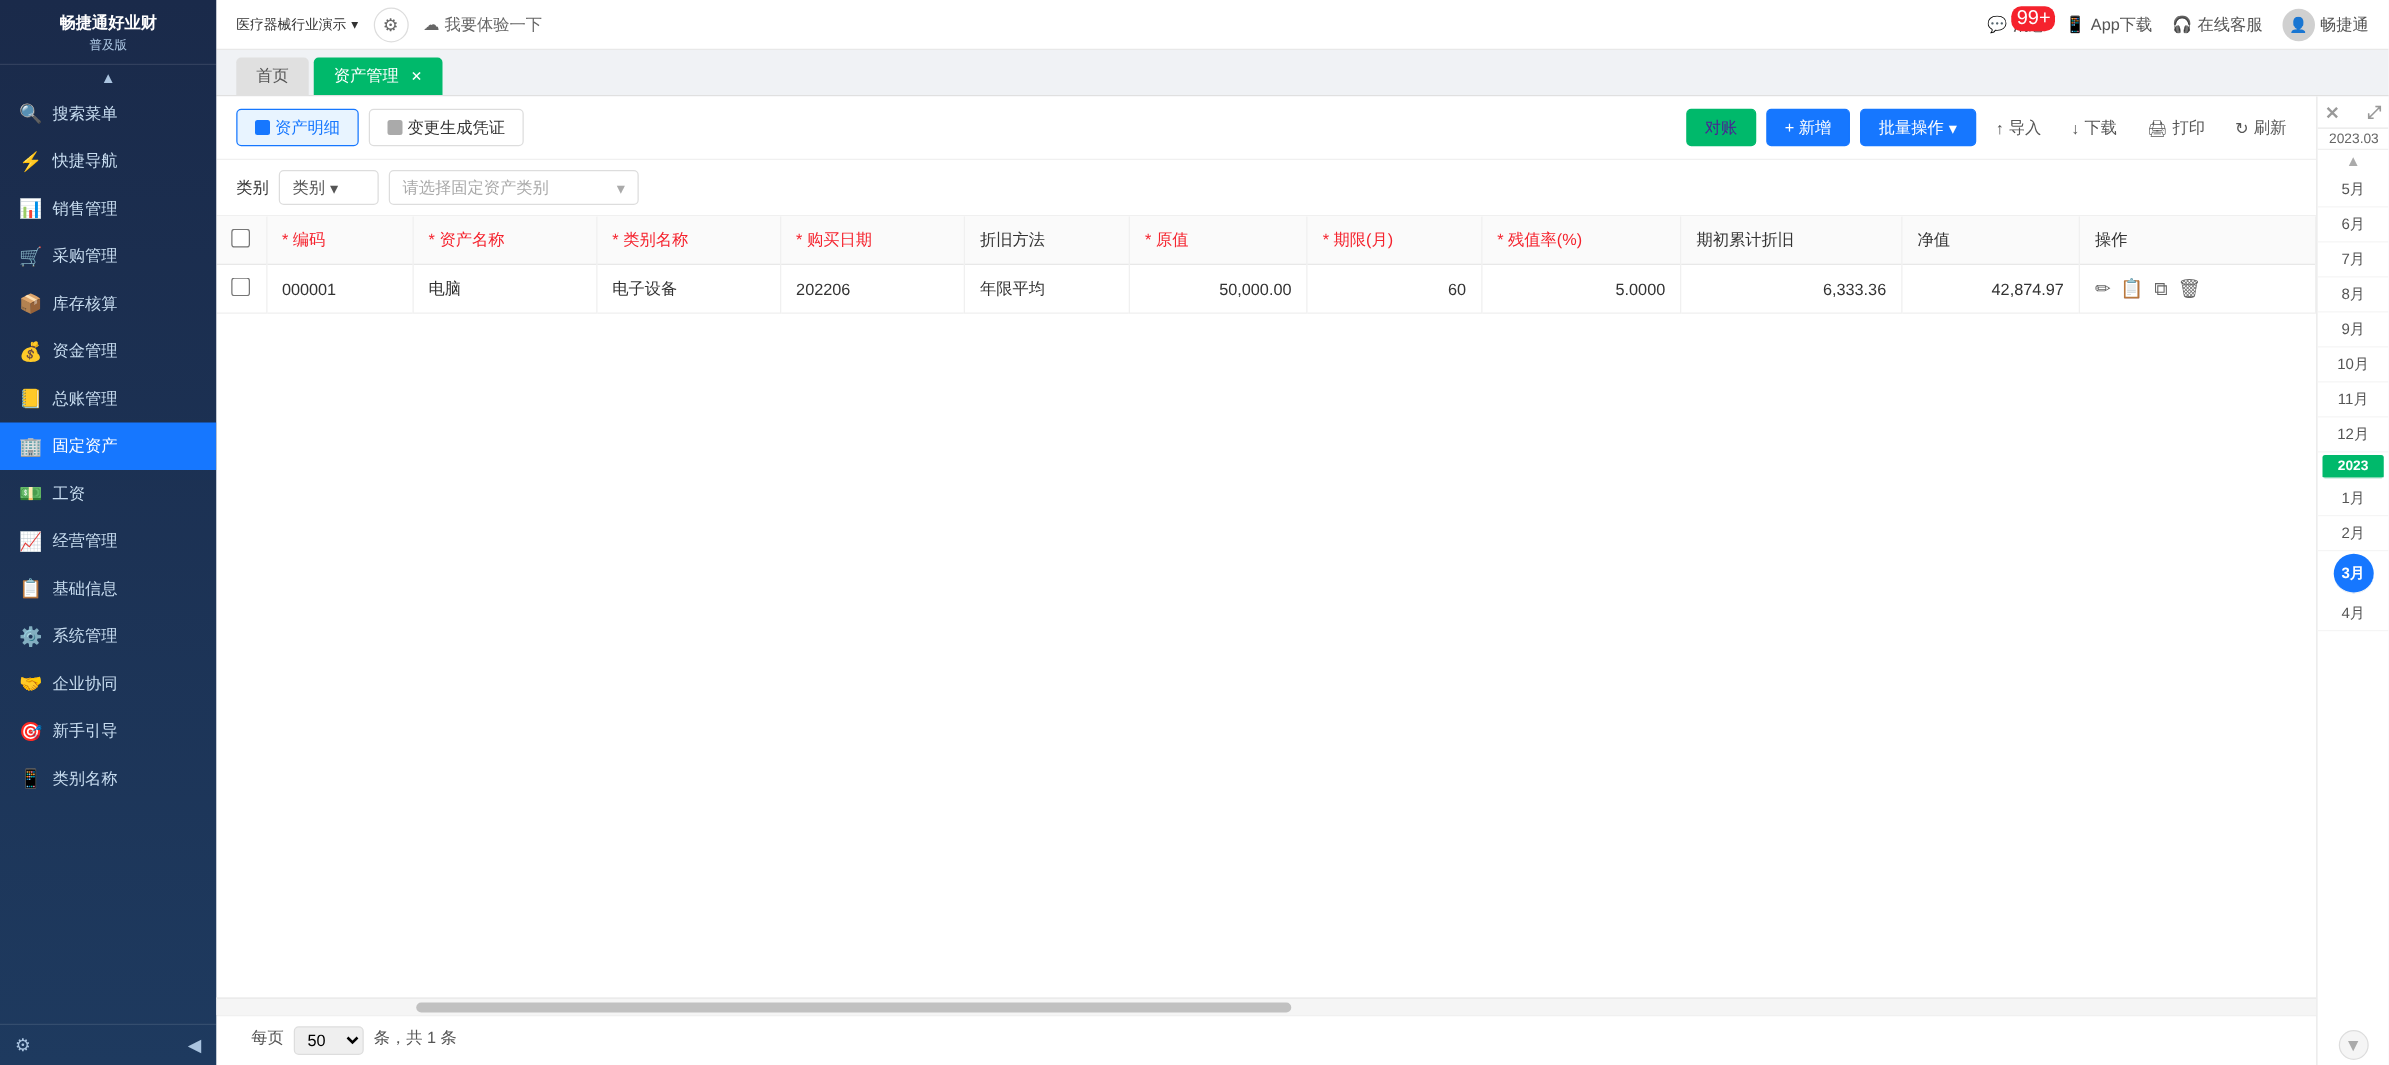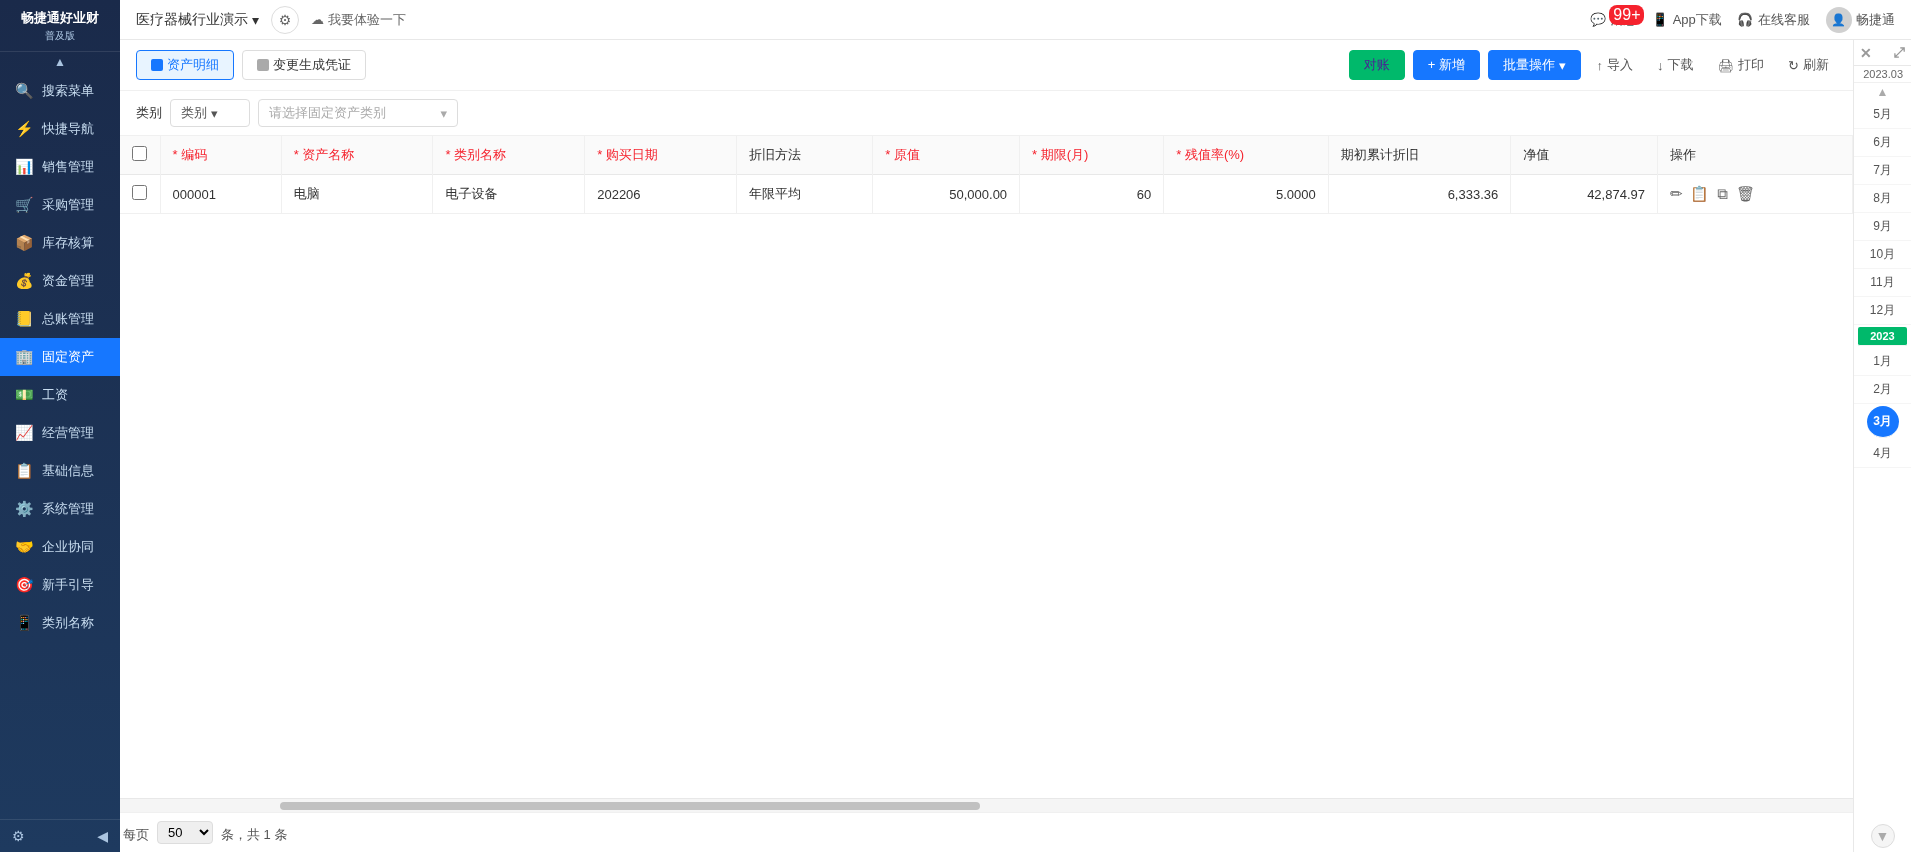--- a/index.html
+++ b/index.html
@@ -1,20 +1,20 @@
 <!DOCTYPE html>
 <html><head>
   <meta charset="utf-8">
   <style>
     * { box-sizing: border-box; margin: 0; padding: 0; font-family: 'Microsoft YaHei', Arial, sans-serif; }
     body { display: flex; height: 852px; width: 1911px; overflow: hidden; background: #f5f6fa; }
 
     
     .sidebar {
-      width: 120px;
+      width: 173px;
       background: linear-gradient(180deg, #1a2a4a 0%, #1e3a5f 100%);
       display: flex;
       flex-direction: column;
       flex-shrink: 0;
       height: 100%;
       position: relative;
     }
     .sidebar-logo {
       display: flex;
       flex-direction: column;
@@ -102,21 +102,21 @@
       align-items: center;
       padding: 0 16px;
       gap: 12px;
       flex-shrink: 0;
     }
     .topbar-company {
       display: flex;
       align-items: center;
       gap: 4px;
       color: #333;
-      font-size: 14px;
+      font-size: 11px;
       cursor: pointer;
     }
     .topbar-settings {
       width: 28px;
       height: 28px;
       border-radius: 50%;
       border: 1px solid #ddd;
       display: flex;
       align-items: center;
       justify-content: center;
@@ -395,22 +395,22 @@
     }
     .op-icon {
       cursor: pointer;
       color: #666;
       font-size: 15px;
     }
 
     
     .pagination {
       display: flex;
-      align-items: flex-end;
-      padding: 8px 3px;
+      align-items: flex-start;
+      padding: 8px 28px;
       border-top: 1px solid #f0f0f0;
       font-size: 13px;
       color: #555;
       flex-shrink: 0;
       gap: 8px;
     }
     .pagination select {
       border: 1px solid #ddd;
       border-radius: 4px;
       padding: 2px 6px;
@@ -634,20 +634,29 @@
         <span>🎧</span>
         <span>在线客服</span>
       </div>
       <div class="topbar-right-item">
         <div class="topbar-avatar">👤</div>
         <span>畅捷通</span>
       </div>
     </div>
   </div>
 
+  <div class="tabbar">
+    <div class="tab">
+      <span>首页</span>
+    </div>
+    <div class="tab active">
+      <span>资产管理</span>
+      <span class="tab-close">✕</span>
+    </div>
+  </div>
 
   <div class="content">
     <div class="page-content">
 
       <div class="content-toolbar">
         <button class="tab-btn active">
           <span class="tab-btn-icon" style="background:#1677ff;width:12px;height:12px;border-radius:2px;"></span>
           <span>资产明细</span>
         </button>
         <button class="tab-btn">

